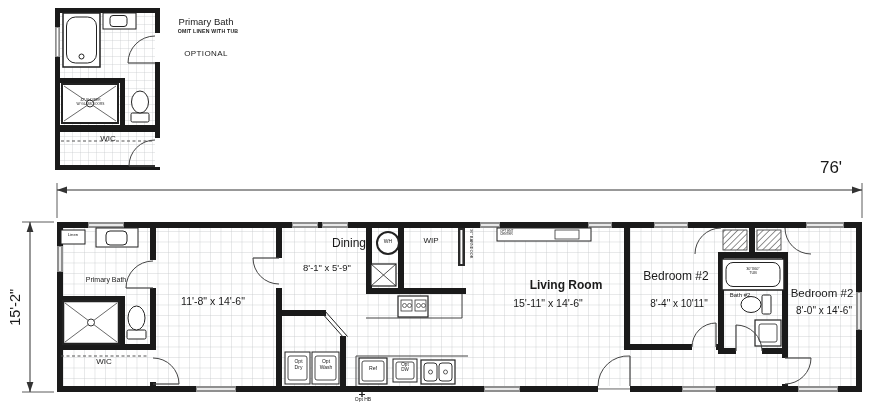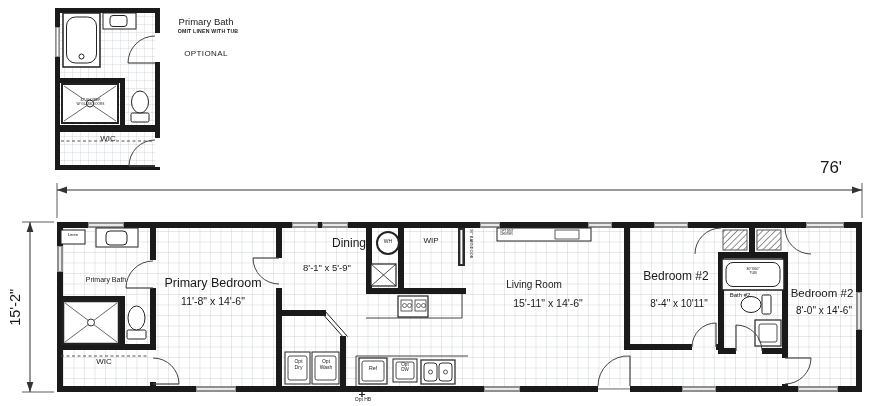--- a/index.html
+++ b/index.html
@@ -20,21 +20,21 @@
   #primary-bedroom-name{left:142px;top:276px;width:142px;font-size:12.5px;}
   #primary-bedroom-size{left:142px;top:295px;width:142px;font-size:10.5px;}
   #wic-main{left:68px;top:357px;width:72px;font-size:8px;}
   #dining-name{left:288px;top:237px;width:78px;font-size:12px;text-align:right;}
   #dining-size{left:280px;top:263px;width:94px;font-size:9.5px;}
   #wh-lbl{left:378px;top:239px;width:20px;font-size:5px;}
   #wip-lbl{left:406px;top:236px;width:50px;font-size:8px;}
   #barn-lbl{left:465.5px;top:229px;width:7px;height:42px;font-size:3.6px;writing-mode:vertical-rl;
             text-align:left;letter-spacing:.2px;white-space:nowrap;}
   #ent-lbl{left:500px;top:229.5px;width:52px;font-size:3.1px;line-height:1.15;text-align:left;}
-  #living-name{left:464px;top:279px;width:140px;font-size:10px;}
+  #living-name{left:496px;top:279px;width:140px;font-size:12px;font-weight:bold;}
   #living-size{left:478px;top:297px;width:140px;font-size:10.5px;}
   #bedroom3-name{left:614px;top:270px;width:124px;font-size:12px;}
   #bedroom3-size{left:614px;top:298px;width:130px;font-size:10px;}
   #bath2-lbl{left:718px;top:292px;width:44px;font-size:6px;}
   #tub-lbl{left:727px;top:266.5px;width:52px;font-size:3.8px;line-height:1.15;}
   #bedroom2-name{left:762px;top:287px;width:120px;font-size:11.5px;}
   #bedroom2-size{left:766px;top:305px;width:116px;font-size:10px;}
   #optdry-lbl{left:287px;top:359px;width:23px;font-size:5px;line-height:1.15;}
   #optwash-lbl{left:311px;top:359px;width:30px;font-size:5px;line-height:1.15;}
   #ref-lbl{left:359px;top:366px;width:28px;font-size:5.2px;}
@@ -312,21 +312,20 @@
   <span class="bl">42" SHOWER</span>
   <span class="bl">W/ GLASS DOORS</span>
 </div>
 <div id="wic-mini" class="lbl">WIC</div>
 
 <div id="dim-w" class="lbl">76'</div>
 <div id="dim-h" class="lbl">15'-2"</div>
 
 <div id="linen-lbl" class="lbl">Linen</div>
 <div id="primary-bath-lbl" class="lbl">Primary Bath</div>
-<div id="primary-bedroom-name" class="lbl">Primary Bedroom</div>
 <div id="primary-bedroom-size" class="lbl">11'-8" x 14'-6"</div>
 <div id="wic-main" class="lbl">WIC</div>
 <div id="dining-name" class="lbl">Dining</div>
 <div id="dining-size" class="lbl">8'-1" x 5'-9"</div>
 <div id="wh-lbl" class="lbl">WH</div>
 <div id="wip-lbl" class="lbl">WIP</div>
 <div id="barn-lbl" class="lbl">36" BARNDOOR</div>
 <div id="ent-lbl" class="lbl">
   <span class="bl">OPT ENT</span>
   <span class="bl">CENTER</span>

